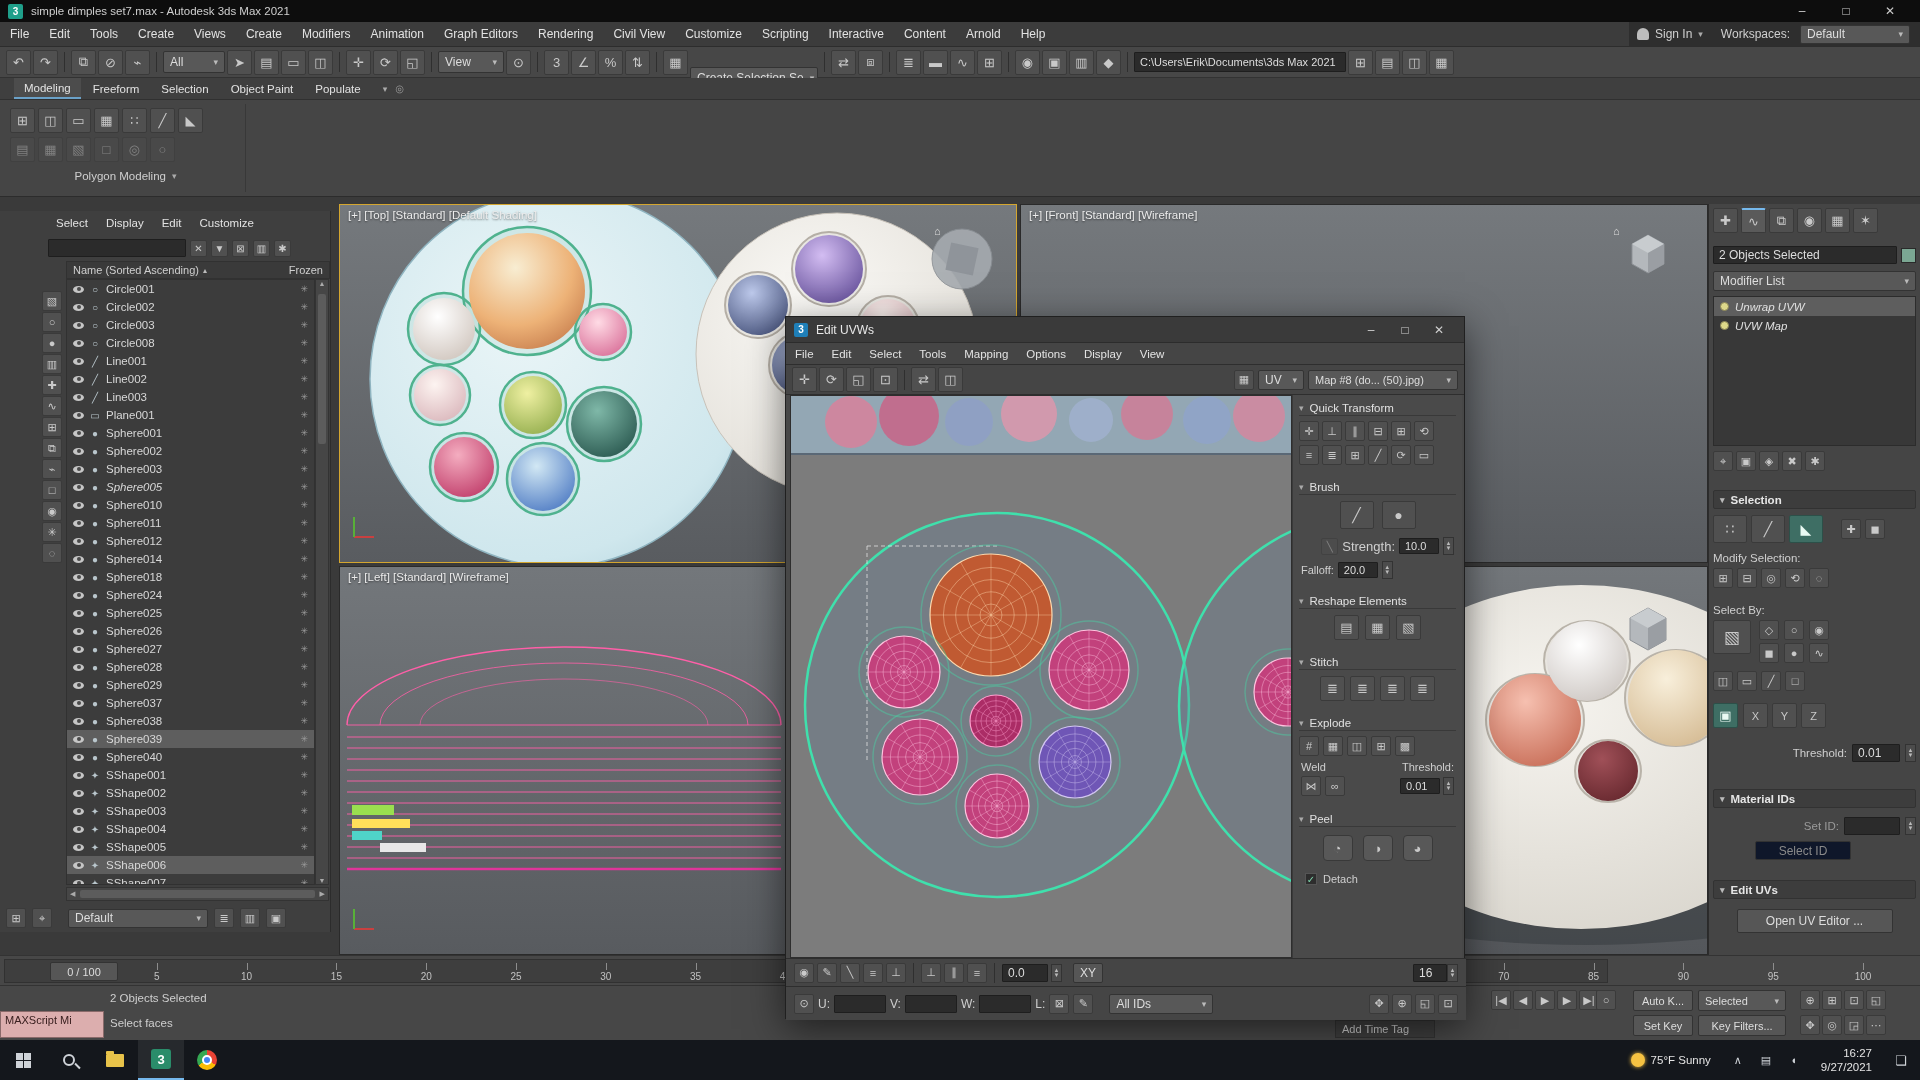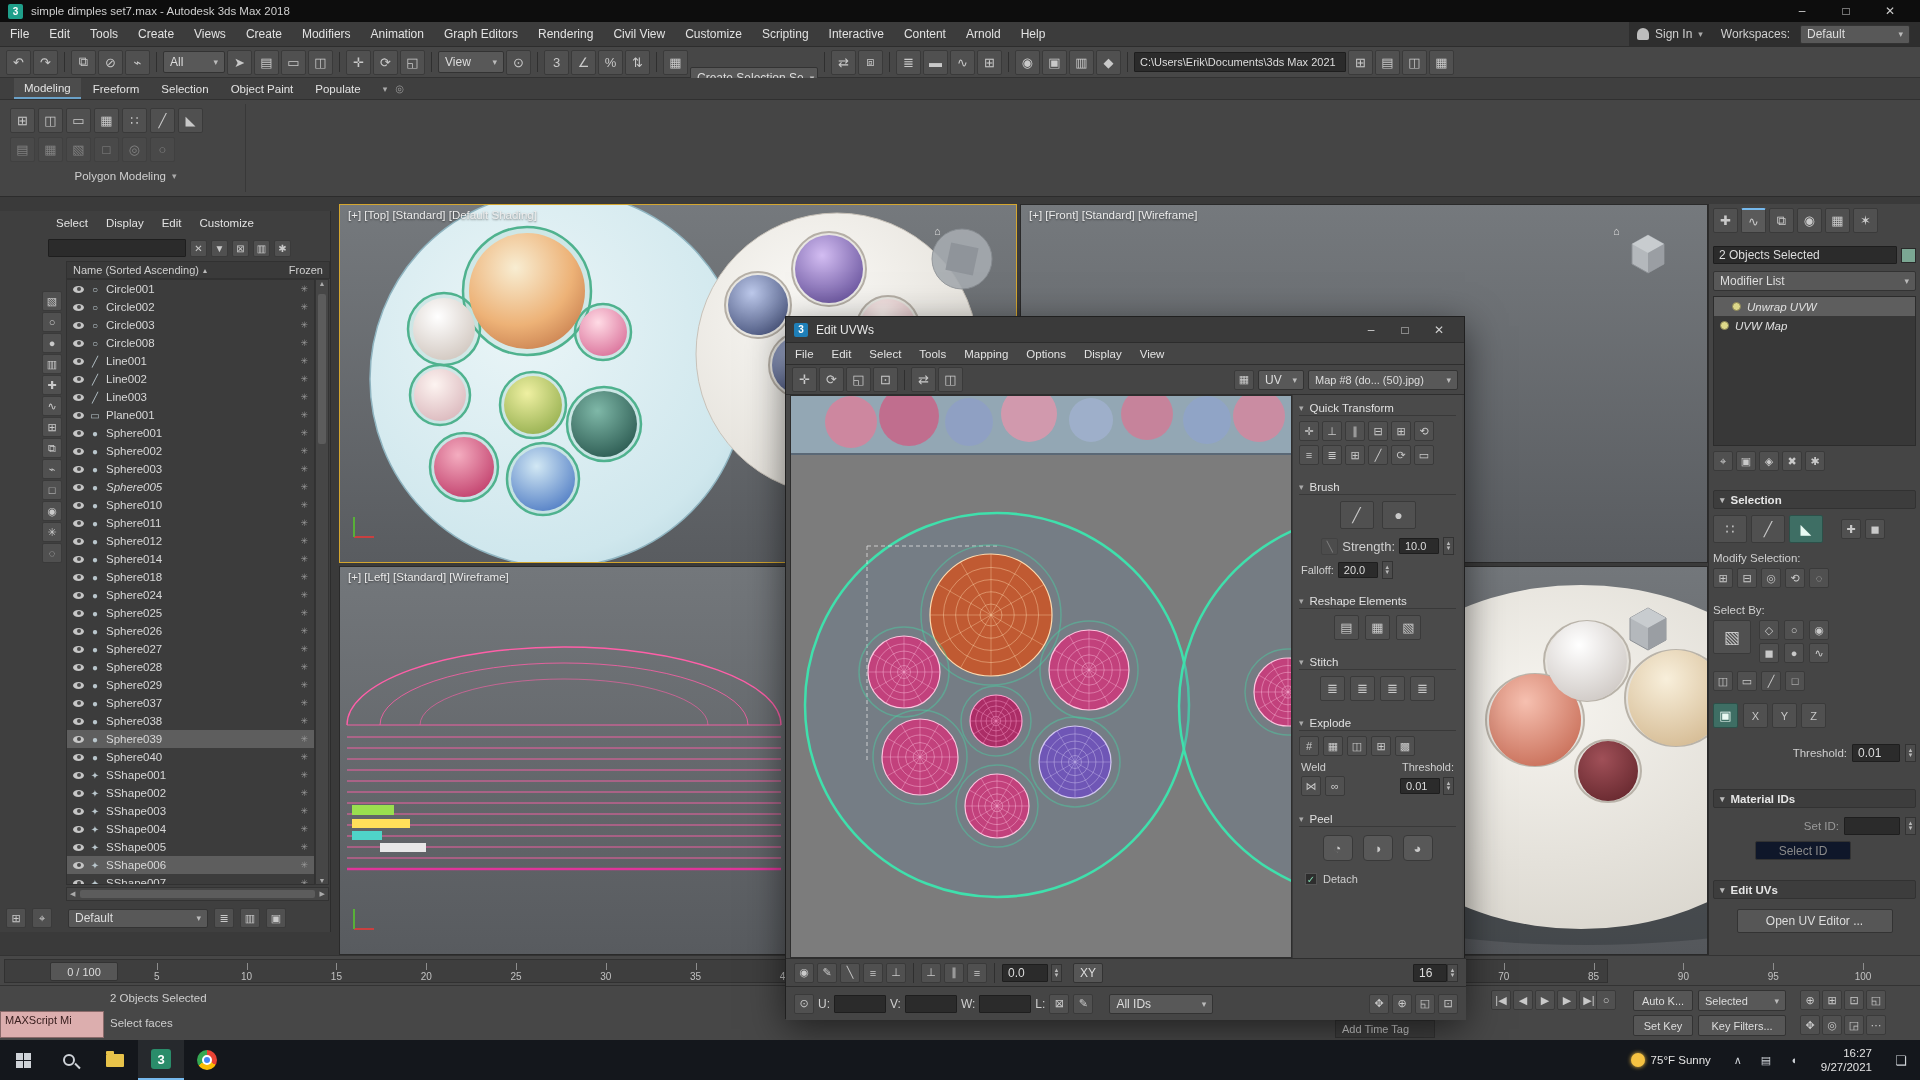--- a/index.html
+++ b/index.html
@@ -48,21 +48,21 @@
  font-size:10px;display:flex;align-items:center;justify-content:center}
 .knob{width:30px;height:26px;border-radius:4px;background:#585858;border:1px solid #393939;
  display:flex;align-items:center;justify-content:center;color:#c9c9c9;font-size:13px}
 svg{display:block}
 </style>
 </head>
 <body>
 
 <div class="abs row" style="left:0;top:0;width:1920px;height:22px;background:#0d0d0d;padding:0 8px;gap:8px">
   <div style="width:15px;height:15px;background:#1f9f8a;border-radius:2px;color:#fff;font-size:10px;font-weight:bold;display:flex;align-items:center;justify-content:center">3</div>
-  <div class="lbl" style="font-size:11.5px;color:#cfcfcf">simple dimples set7.max - Autodesk 3ds Max 2018</div>
+  <div class="lbl" style="font-size:11.5px;color:#cfcfcf">simple dimples set7.max - Autodesk 3ds Max 2021</div>
   <div style="margin-left:auto" class="row">
     <div class="row" style="width:44px;height:22px;justify-content:center;color:#ccc">–</div>
     <div class="row" style="width:44px;height:22px;justify-content:center;color:#ccc">□</div>
     <div class="row" style="width:44px;height:22px;justify-content:center;color:#ccc">✕</div>
   </div>
 </div>
 
 <div class="abs row" style="left:0;top:22px;width:1920px;height:25px;background:#3c3c3c;border-bottom:1px solid #2d2d2d">
   <div id="mb-items" class="row" style="height:100%">
       <div class="menu-item">File</div>
@@ -648,21 +648,21 @@
     </div>
   <div class="row" style="margin-top:12px;gap:4px">
     <div class="fld" style="flex:1">2 Objects Selected</div>
     <div style="width:15px;height:15px;background:#7ba793;border:1px solid #2a2a2a"></div>
   </div>
   <div class="dd" style="margin-top:7px;height:20px">
     <span>Modifier List</span>
       <span class="cr">▾</span>
   </div>
   <div id="cp-stack" style="margin-top:5px;height:150px;background:#383838;border:1px solid #2c2c2c;overflow:hidden">
-      <div class="row" style="height: 19px; gap: 6px; padding: 0px 18px; font-size: 11.5px; font-style: italic; color: rgb(224, 224, 224); background: rgb(94, 94, 94);">
+      <div class="row" style="height: 19px; gap: 6px; padding: 0px 6px; font-size: 11.5px; font-style: italic; color: rgb(224, 224, 224); background: rgb(94, 94, 94);">
         <span style="width: 9px; height: 9px; border-radius: 50%; background: rgb(221, 216, 138); border: 1px solid rgb(138, 132, 86); flex: 0 0 auto;"></span>
         <span>Unwrap UVW</span>
       </div>
       <div class="row" style="height: 19px; gap: 6px; padding: 0px 6px; font-size: 11.5px; font-style: italic; color: rgb(224, 224, 224);">
         <span style="width: 9px; height: 9px; border-radius: 50%; background: rgb(221, 216, 138); border: 1px solid rgb(138, 132, 86); flex: 0 0 auto;"></span>
         <span>UVW Map</span>
       </div>
     </div>
   <div id="cp-stacktools" class="row" style="height:24px;gap:3px;margin-top:3px">
       <div class="ic sm">⌖</div>

